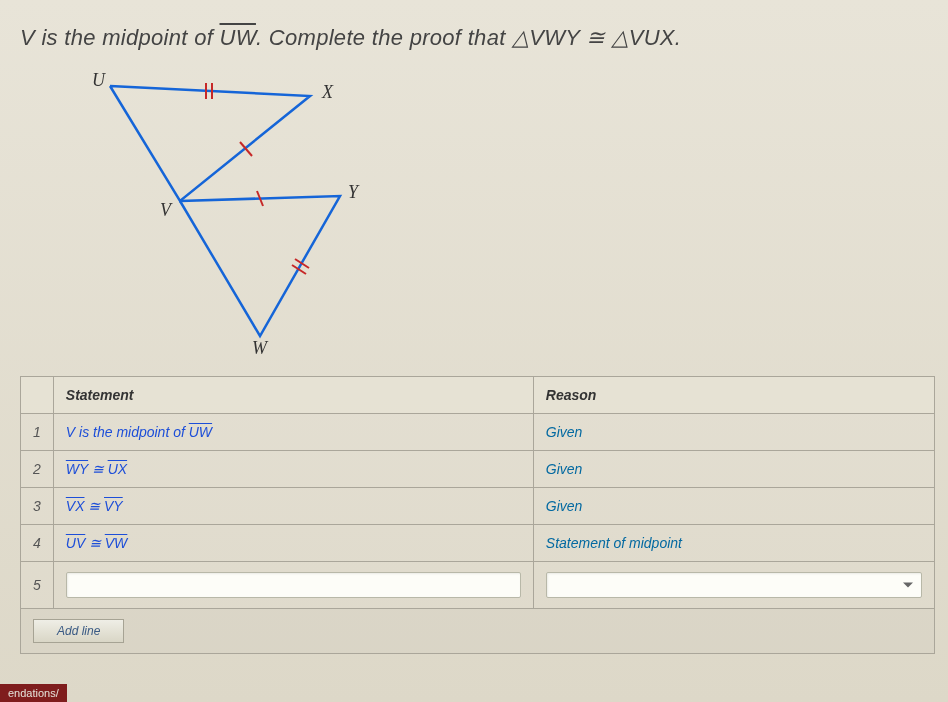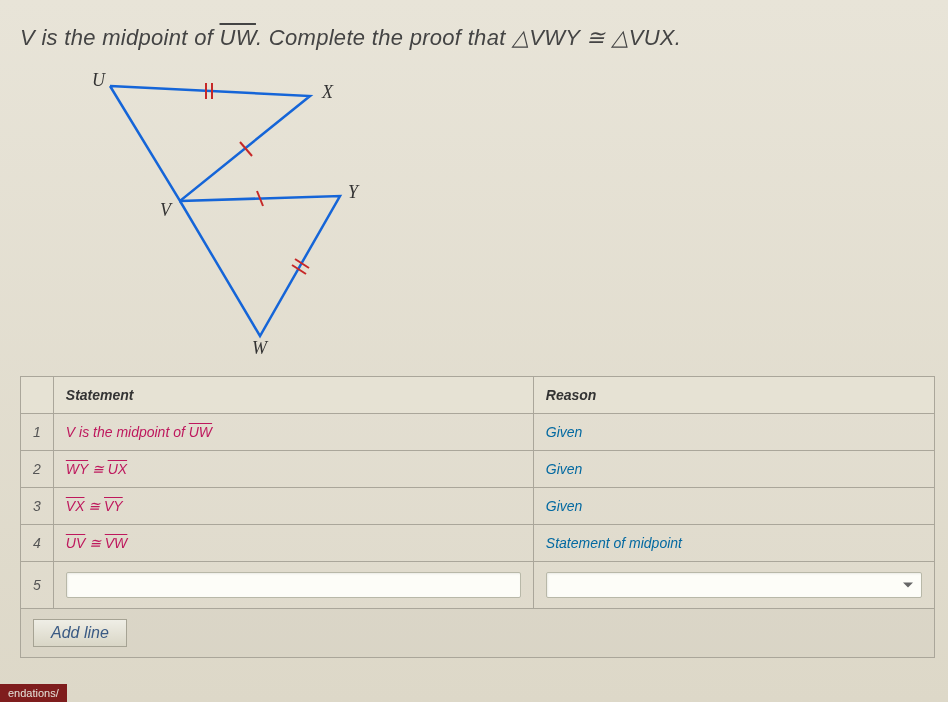--- a/index.html
+++ b/index.html
@@ -57,21 +57,21 @@
       background: rgba(240,236,220,0.3);
       color: #333;
     }
     table.proof td.num {
       width: 30px;
       text-align: center;
       color: #555;
     }
     table.proof td.stmt {
       width: 480px;
-      color: #be185d;
+      color: #1d4ed8;
     }
     table.proof td.reason {
       color: #0369a1;
     }
     .ovr {
       text-decoration: overline;
     }
     .input-cell {
       background: #fdfdf8;
       border: 1px solid #b8b8a8;
@@ -107,22 +107,22 @@
       text-align: right;
       padding: 4px 6px;
       border: none;
       background: rgba(200,195,178,0.2);
     }
     .add-line-btn {
       display: inline-block;
       background: linear-gradient(#efeee6, #d9d6c6);
       border: 1px solid #a6a394;
       color: #3a5a84;
-      font-size: 16px;
-      padding: 4px 17px;
+      font-size: 12px;
+      padding: 4px 23px;
       cursor: pointer;
     }
     .bottom-tag {
       position: absolute;
       left: 0;
       bottom: 0;
       background: #7f1d1d;
       color: #e5e3da;
       font-size: 11px;
       padding: 3px 8px;

